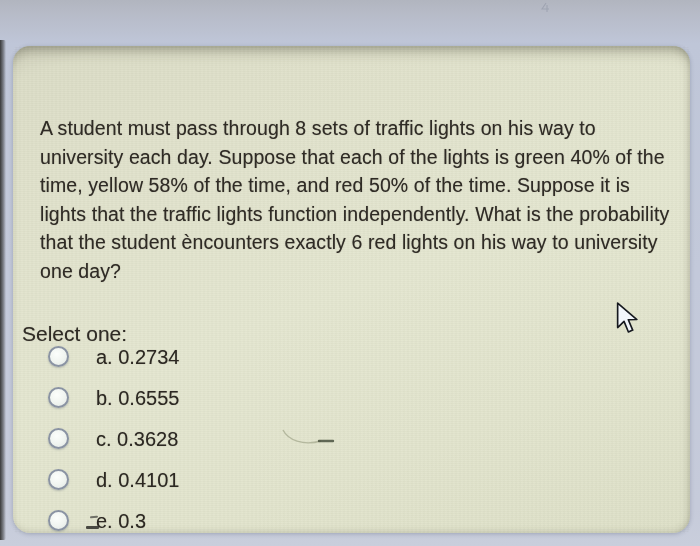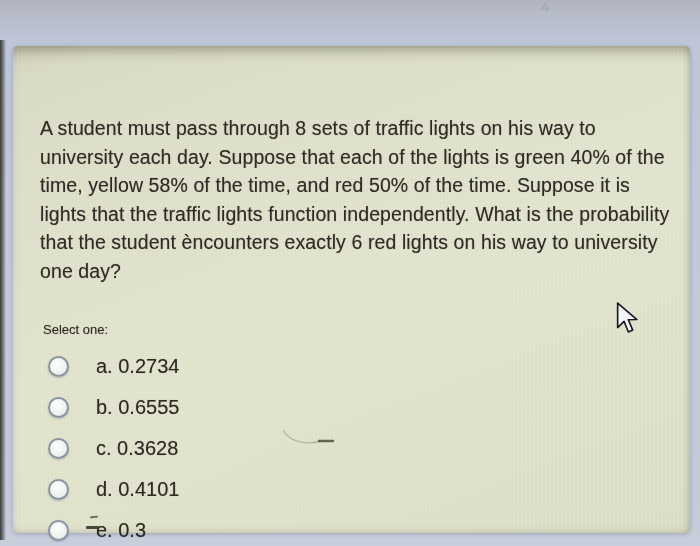--- a/index.html
+++ b/index.html
@@ -9,21 +9,21 @@
     font-family:"Liberation Sans", sans-serif;
     background: linear-gradient(180deg, #b1b5bf 0%, #b6bac6 2%, #bfc6d8 8%, #c3c9da 50%, #c6cbda 93%, #c9cedc 100%);
   }
   .screen-edge-left {
     position:absolute; left:0; top:40px; width:6px; height:500px;
     background: linear-gradient(90deg, rgba(38,38,36,0.88) 0%, rgba(38,38,36,0.45) 55%, rgba(38,38,36,0) 100%);
     border-radius:0 2px 2px 0;
   }
   .question-card {
     position:absolute; left:13px; top:46px; width:677px; height:487px;
-    border-radius:5px;
+    border-radius:17px;
     background: linear-gradient(160deg, #d2d2be 0%, #dcddc7 5%, #e0e1cb 18%, #e4e6d0 50%, #e2e4cd 75%, #dee0c8 100%);
     box-shadow:
       inset 0 12px 14px -9px rgba(80,80,62,0.55),
       inset -4px 0 8px -4px rgba(105,105,88,0.35),
       inset 0 -4px 8px -5px rgba(105,105,88,0.30),
       0 1px 4px rgba(60,70,95,0.30);
   }
   .grain {
     position:absolute; inset:0; border-radius:5px; pointer-events:none;
     background:
@@ -31,26 +31,26 @@
       repeating-linear-gradient(90deg, rgba(255,255,255,0.02) 0 2px, rgba(100,110,88,0.02) 2px 4px);
   }
   .question-text {
     position:absolute; left:27px; top:68px; width:650px;
     font-size:19.5px; line-height:28.6px; color:#2f2b25;
     letter-spacing:0.1px;
     text-shadow: 0 0 1px rgba(47,43,37,0.4);
   }
   .question-line { white-space:nowrap; }
   .select-prompt {
-    position:absolute; left:30px; top:276px;
-    font-size:13px; color:#2f2b25;
+    position:absolute; left:9px; top:276px;
+    font-size:21px; color:#2f2b25;
     text-shadow: 0 0 1px rgba(47,43,37,0.4);
   }
   .options { position:absolute; left:35px; top:300px; }
-  .option-row { display:flex; align-items:center; height:41px; cursor:default; }
+  .option-row { display:flex; height:41px; cursor:default; }
   .radio {
     width:21px; height:21px; border-radius:50%;
     box-sizing:border-box;
     border:2px solid #8a93a3;
     background: radial-gradient(circle at 40% 35%, #fcfefc 0%, #f0f4f0 55%, #e0e6e3 100%);
     box-shadow: 0 1px 2px rgba(90,100,115,0.35);
     flex:0 0 auto;
   }
   .option-label {
     margin-left:27px;

